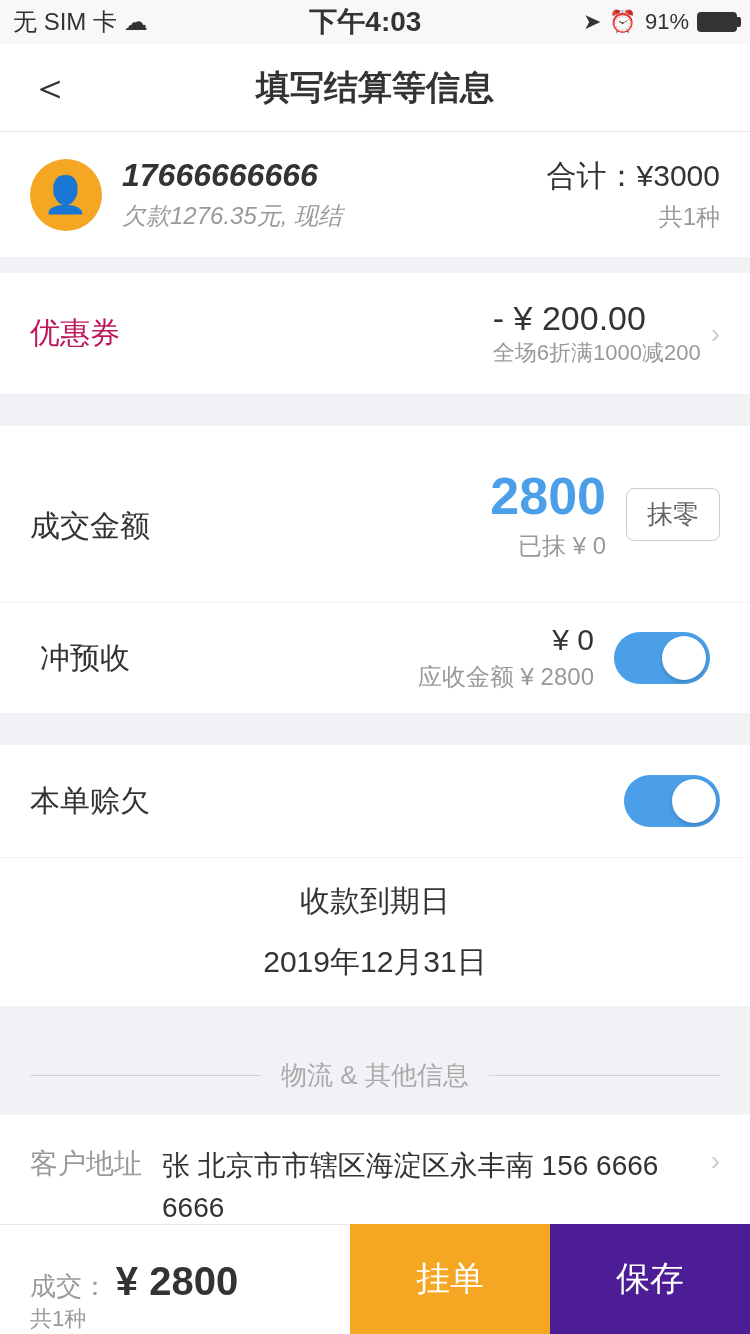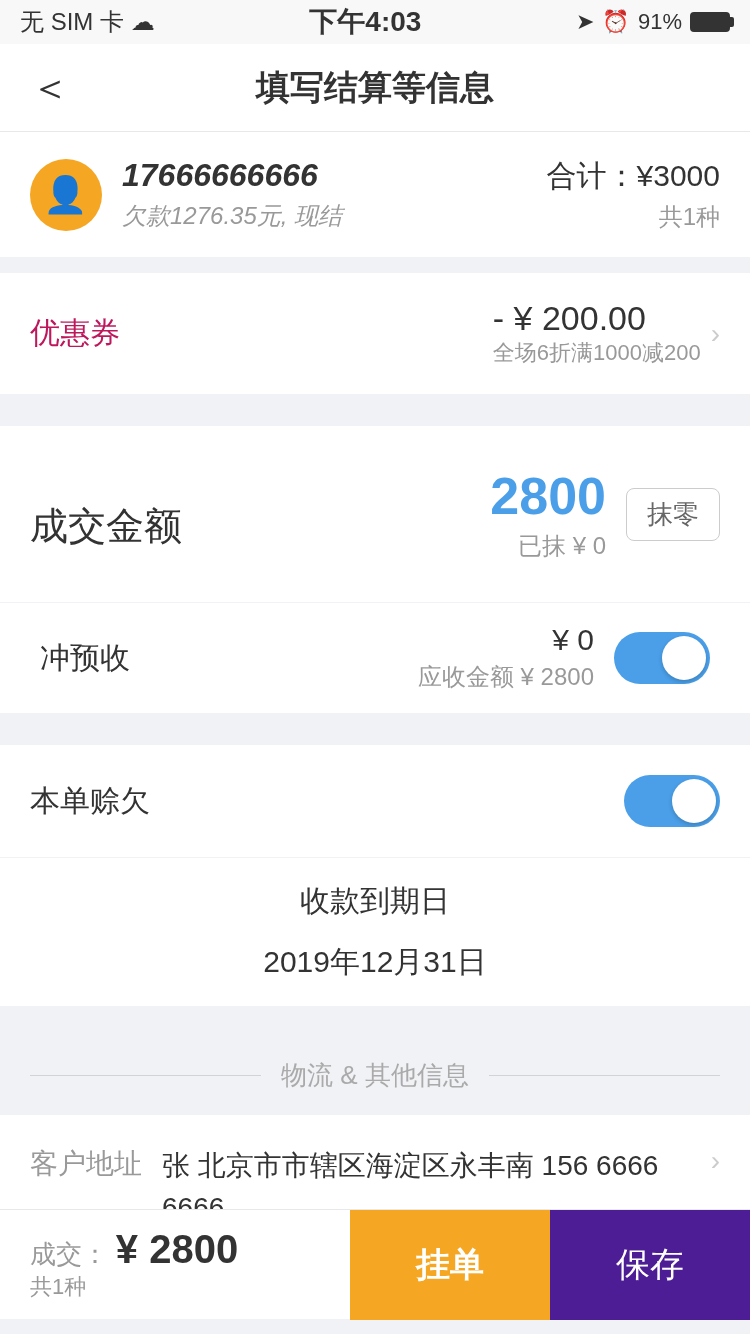--- a/index.html
+++ b/index.html
@@ -15,21 +15,21 @@
     }
 
     
     .status-bar {
       width: 750px;
       height: 44px;
       background: #f8f8f8;
       display: flex;
       align-items: center;
       justify-content: space-between;
-      padding: 0 20px;
+      padding: 0 13px;
       font-size: 24px;
       font-weight: 500;
     }
     .status-left { display: flex; align-items: center; gap: 10px; }
     .status-center { font-size: 28px; font-weight: 600; }
     .status-right { display: flex; align-items: center; gap: 8px; font-size: 22px; }
     .battery-icon {
       display: inline-block;
       width: 40px;
       height: 20px;
@@ -144,21 +144,21 @@
       background: #fff;
       padding: 24px 30px;
       margin-bottom: 0;
     }
     .amount-row {
       display: flex;
       align-items: center;
       justify-content: space-between;
       padding: 16px 0;
     }
-    .amount-label { font-size: 38px; color: #333; margin-top: 25px; }
+    .amount-label { font-size: 30px; color: #333; margin-top: 25px; }
     .amount-right {
       display: flex;
       align-items: center;
       gap: 20px;
     }
     .amount-value { font-size: 52px; color: #4a9fe8; font-weight: 600; }
     .round-btn {
       border: 1px solid #ccc;
       border-radius: 8px;
       padding: 8px 20px;
@@ -261,45 +261,45 @@
       justify-content: space-between;
       gap: 20px;
       margin-top: 2px;
     }
     .address-label { font-size: 28px; color: #999; flex-shrink: 0; }
     .address-value { font-size: 28px; color: #333; flex: 1; line-height: 1.5; }
 
     
     .bottom-bar {
       position: fixed;
-      bottom: 15px;
+      bottom: 0;
       width: 750px;
       height: 110px;
       background: #fff;
       display: flex;
-      align-items: center;
+      align-items: flex-end;
       border-top: 1px solid #e8e8e8;
     }
     .bottom-summary {
       flex: 1;
       padding: 0 30px;
     }
     .bottom-deal { font-size: 26px; color: #999; }
     .bottom-amount { font-size: 40px; color: #333; font-weight: 600; }
     .bottom-count { font-size: 22px; color: #999; }
     .btn-hangsale {
       width: 200px;
       height: 110px;
       background: #f5a623;
       display: flex;
       align-items: center;
       justify-content: center;
       font-size: 34px;
       color: #fff;
-      font-weight: 700;
+      font-weight: 400;
       cursor: pointer;
     }
     .btn-save {
       width: 200px;
       height: 110px;
       background: #4c1d95;
       display: flex;
       align-items: center;
       justify-content: center;
       font-size: 34px;

